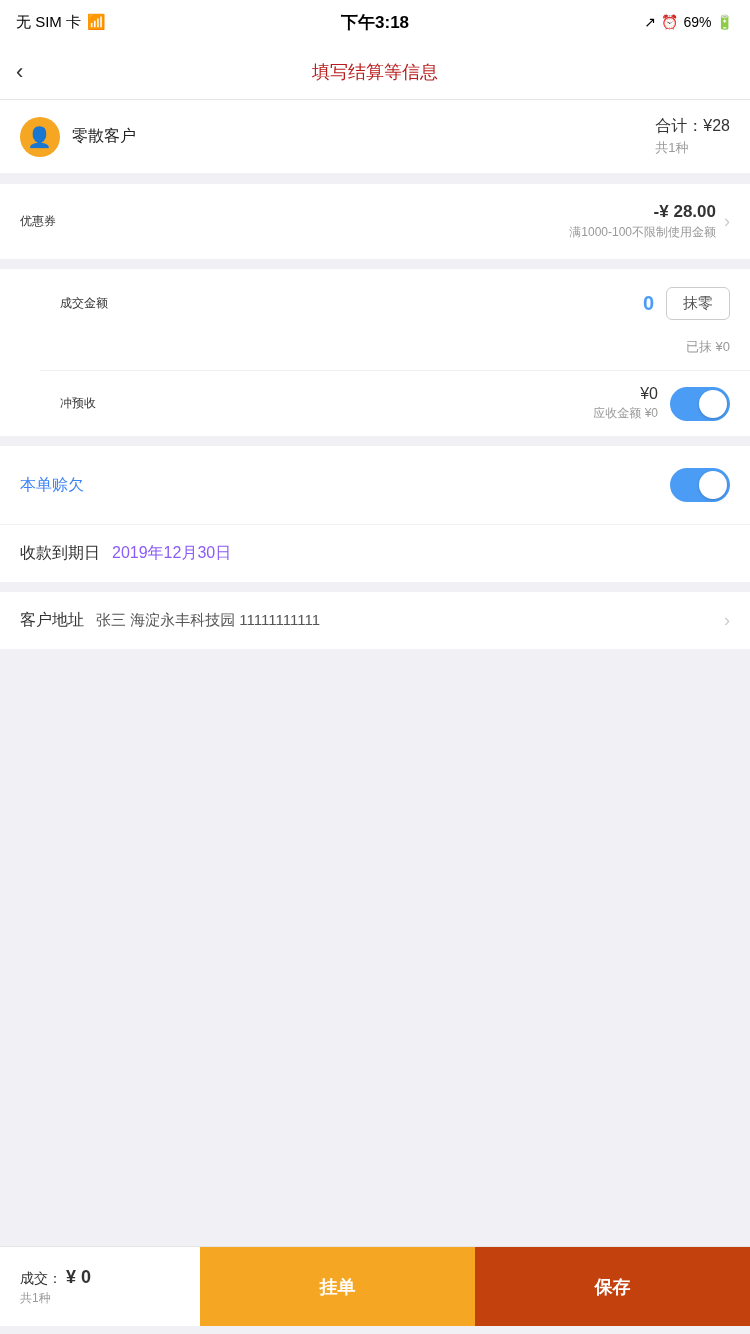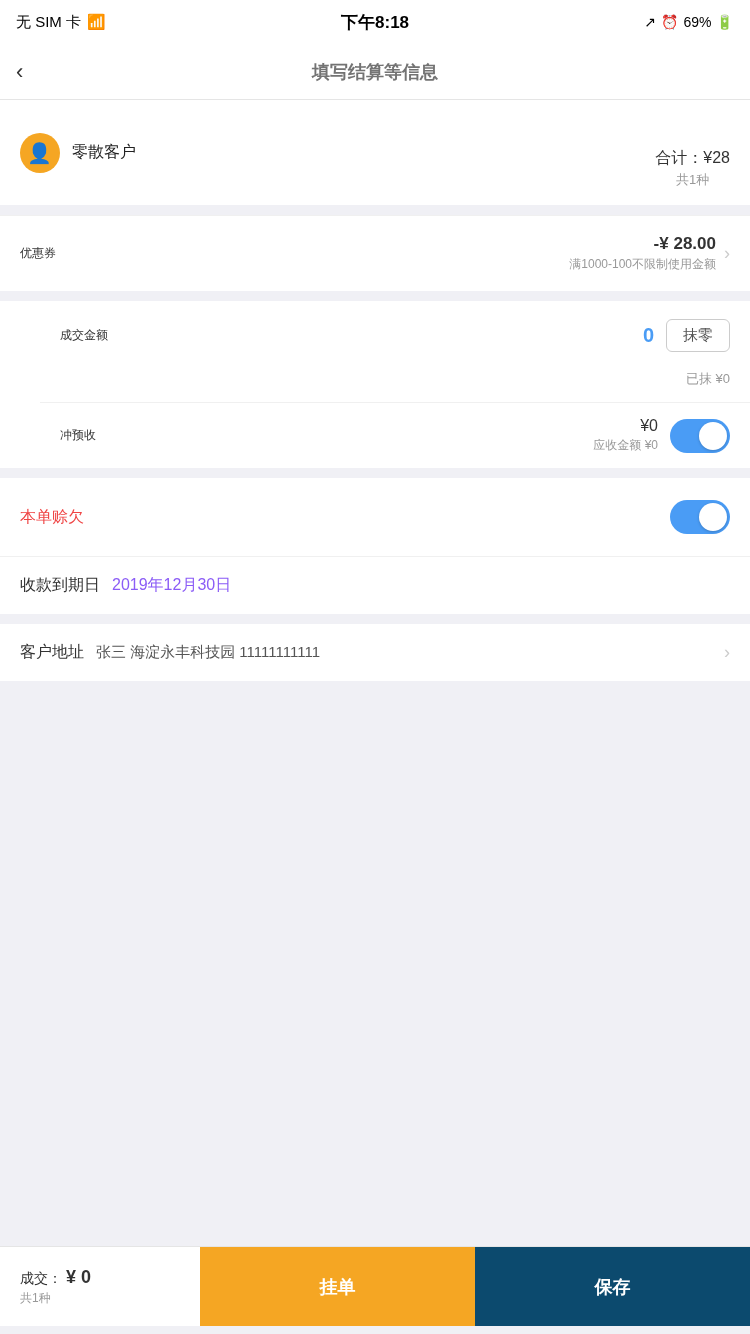--- a/index.html
+++ b/index.html
@@ -40,22 +40,22 @@
     }
     .nav-back {
       position: absolute;
       left: 16px;
       font-size: 22px;
       color: #333;
       cursor: pointer;
     }
     .nav-title {
       font-size: 18px;
-      font-weight: 700;
-      color: #737373;
+      font-weight: 400;
+      color: #b91c1c;
     }
 
     
     .content {
       background: #f0f0f5;
       padding-bottom: 90px;
     }
 
     
     .section {
@@ -86,22 +86,21 @@
       justify-content: center;
       color: #fff;
       font-size: 20px;
     }
     .customer-name {
       font-size: 16px;
       color: #222;
       font-weight: 500;
     }
     .customer-right {
-      text-align: center;
-      margin-top: 32px;
+      text-align: left;
     }
     .total-amount {
       font-size: 16px;
       color: #333;
       font-weight: 500;
     }
     .total-count {
       font-size: 13px;
       color: #999;
       margin-top: 2px;
@@ -236,21 +235,21 @@
       margin-bottom: 10px;
     }
     .debit-row {
       display: flex;
       align-items: center;
       justify-content: space-between;
       padding: 22px 20px;
     }
     .debit-label {
       font-size: 16px;
-      color: #ef4444;
+      color: #3b82f6;
     }
 
     
     .due-date-row {
       display: flex;
       align-items: center;
       padding: 18px 20px;
       border-top: 1px solid #f0f0f0;
       gap: 12px;
     }
@@ -342,39 +341,39 @@
       align-items: center;
       justify-content: center;
       font-size: 18px;
       font-weight: 600;
       color: #fff;
       cursor: pointer;
     }
     .bottom-btn-save {
       flex: 1;
       height: 100%;
-      background: #0c4a6e;
+      background: #c2410c;
       display: flex;
       align-items: center;
       justify-content: center;
       font-size: 18px;
       font-weight: 600;
       color: #fff;
       cursor: pointer;
     }
   </style>
 </head>
 <body>
 
 <div class="status-bar">
   <div class="status-left">
     <span>无 SIM 卡</span>
     <span>📶</span>
   </div>
-  <div class="status-center">下午8:18</div>
+  <div class="status-center">下午3:18</div>
   <div class="status-right">
     <span>↗</span>
     <span>⏰</span>
     <span>69%</span>
     <span>🔋</span>
   </div>
 </div>
 
 <div class="nav-bar">
   <span class="nav-back">‹</span>

